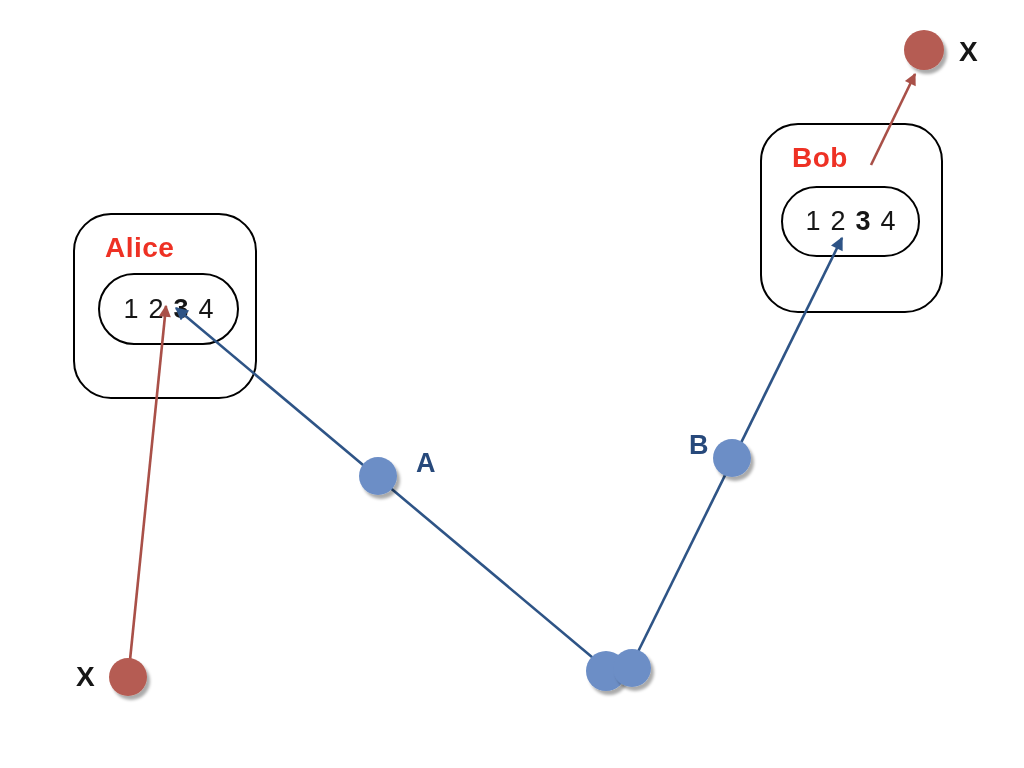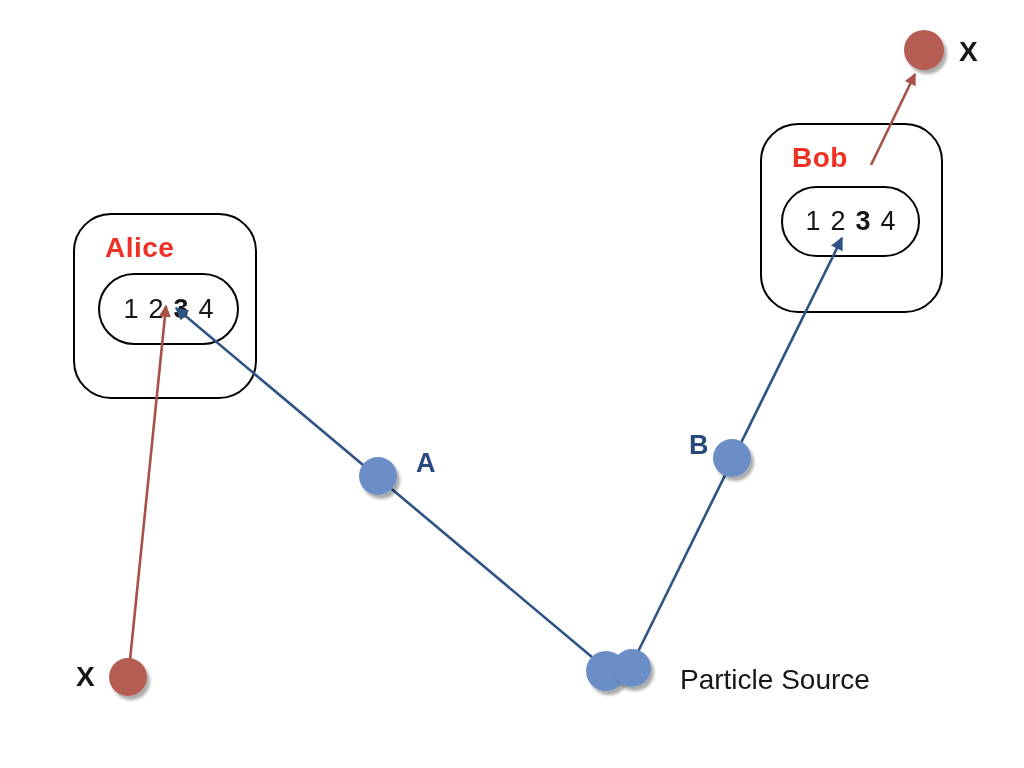--- a/index.html
+++ b/index.html
@@ -92,21 +92,20 @@
         <span>4</span>
       </div>
     </div>
   </div>
 
   <div id="label-a" class="float-label" style="color: rgb(39, 73, 123);">A</div>
   <div id="label-b" class="float-label" style="color: rgb(39, 73, 123);">B</div>
   <div id="label-x-top" class="float-label">X</div>
   <div id="label-x-bottom" class="float-label">X</div>
   <div id="label-source" class="float-label">
-    <div>Particle Source</div>
   </div>
 
   <svg id="diagram-svg" width="1024" height="768" viewBox="0 0 1024 768">
     <defs>
       <marker id="arrow-blue" viewBox="0 0 10 10" refX="9" refY="5" markerWidth="17" markerHeight="13" orient="auto" markerUnits="userSpaceOnUse">
         <path d="M0,0 L10,5 L0,10 z" fill="#2E5486"></path>
       </marker>
       <marker id="arrow-red" viewBox="0 0 10 10" refX="9" refY="5" markerWidth="16" markerHeight="12" orient="auto" markerUnits="userSpaceOnUse">
         <path d="M0,0 L10,5 L0,10 z" fill="#A95048"></path>
       </marker>

